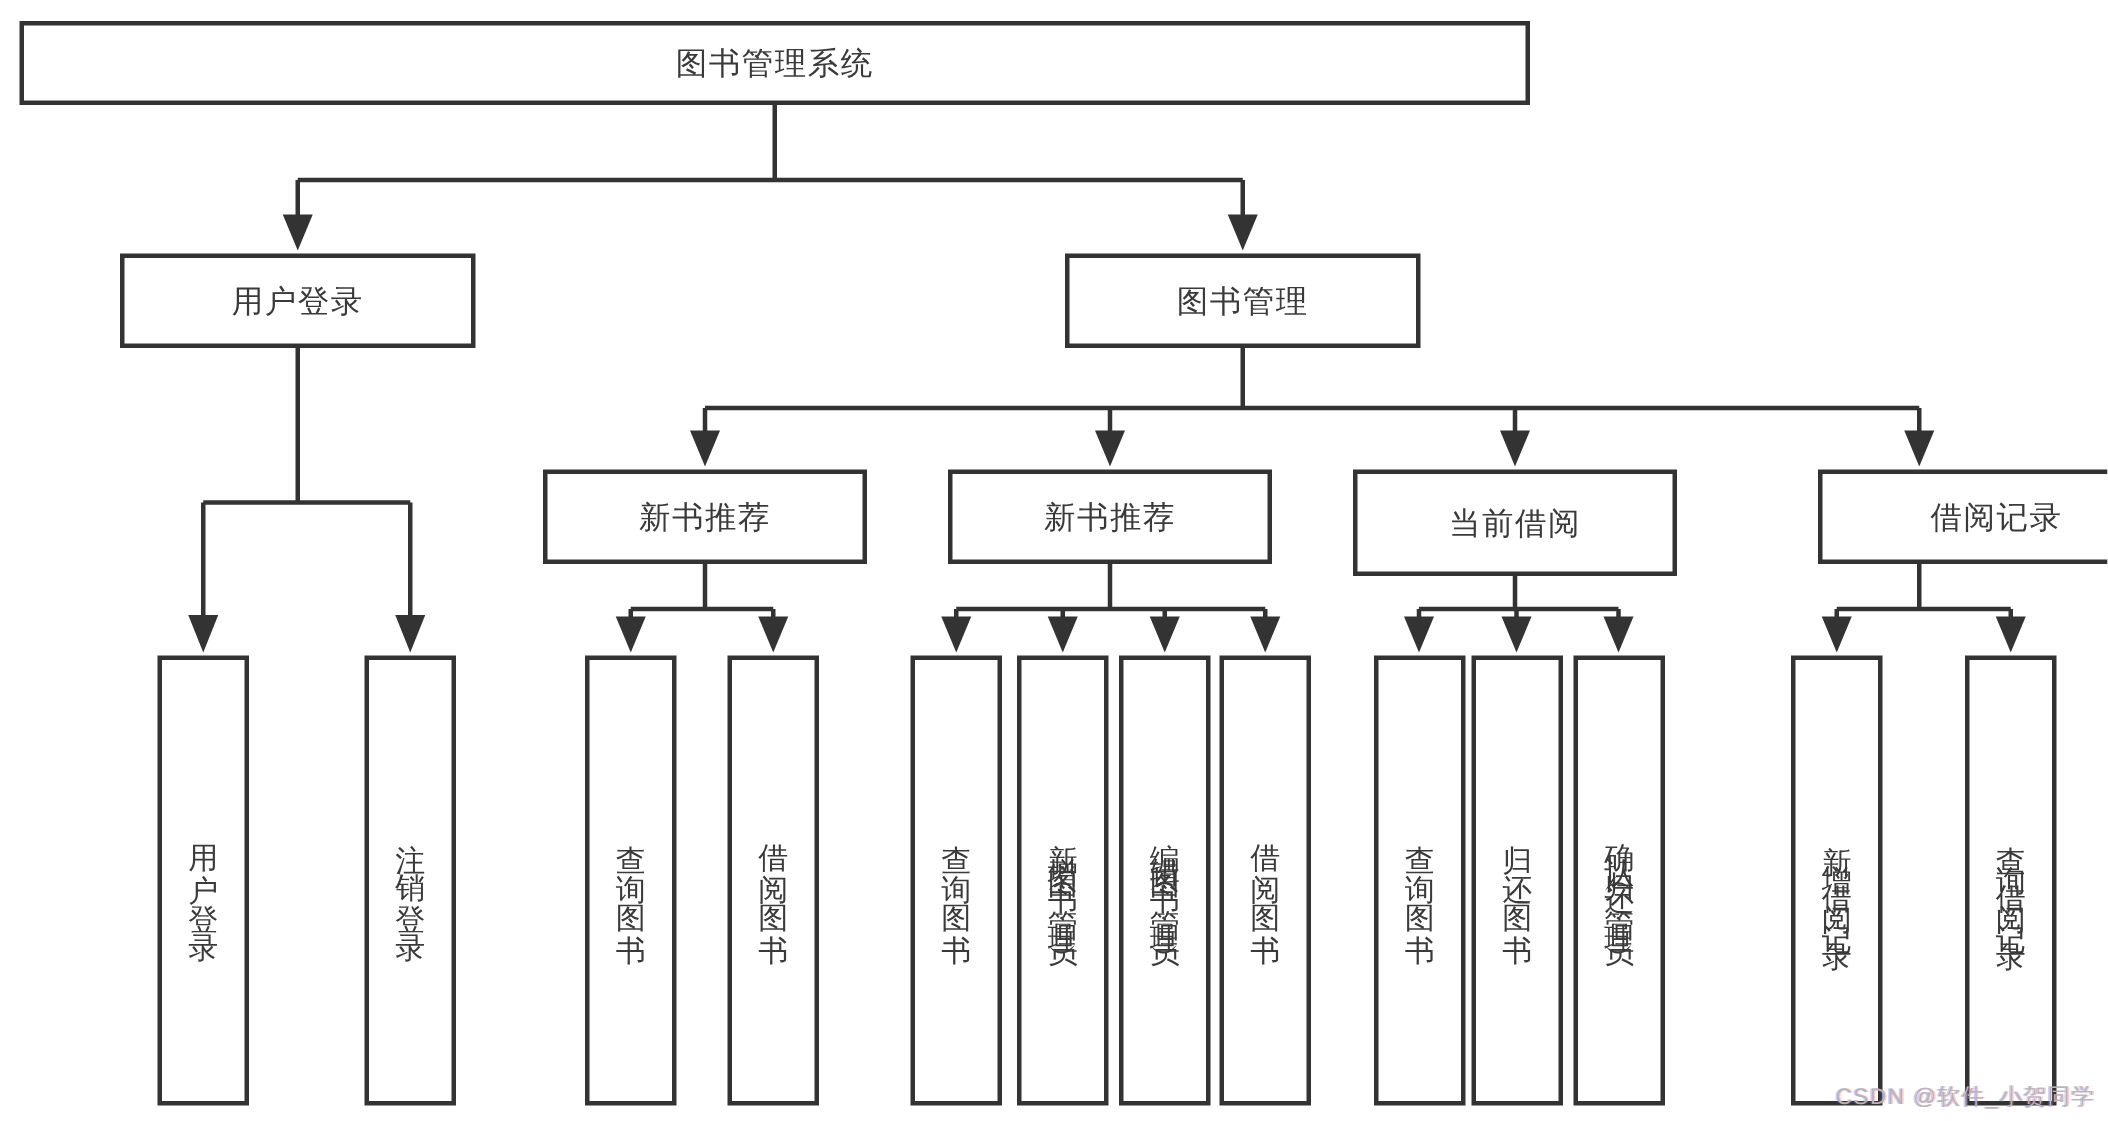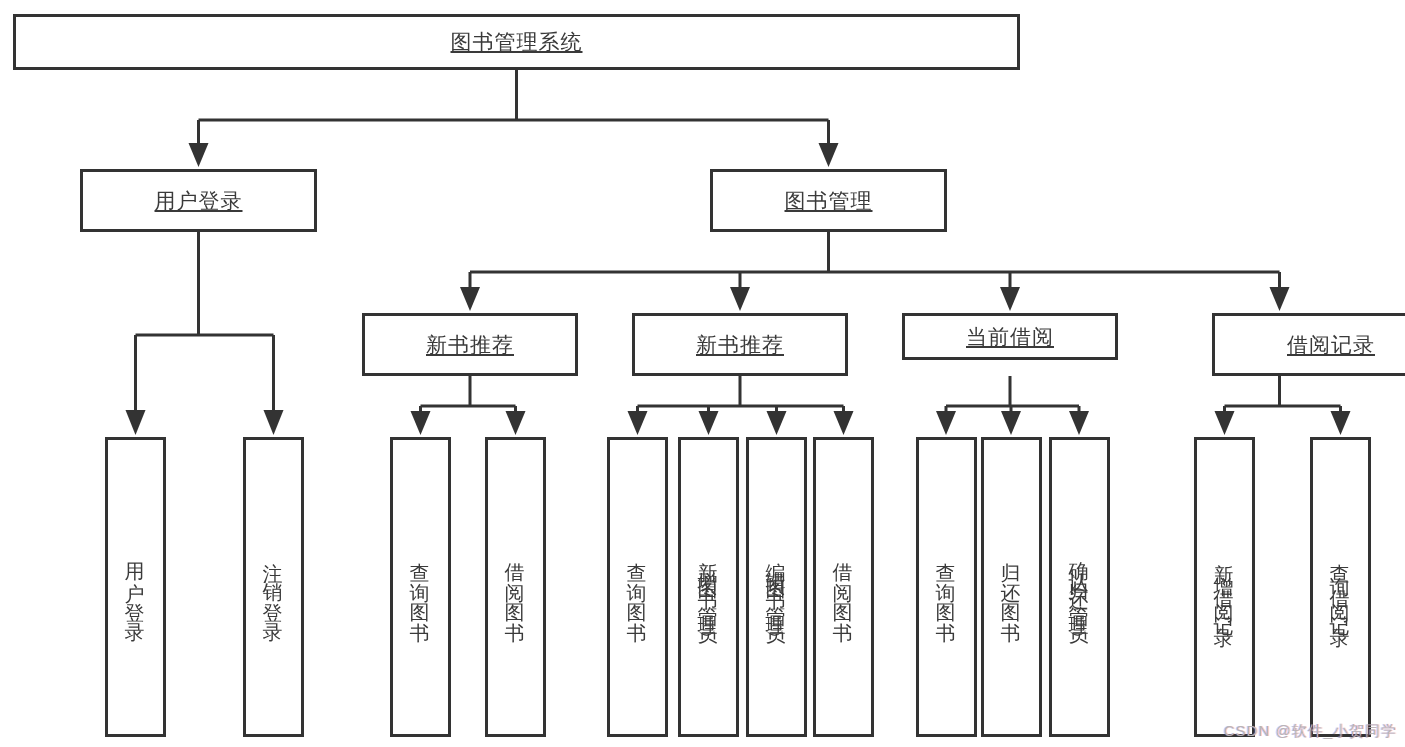--- a/index.html
+++ b/index.html
@@ -21,39 +21,39 @@
   #connectors path{stroke:var(--line-color);stroke-width:3;fill:none;}
   #connectors polygon{fill:var(--line-color);stroke:none;}
 
   .node{
     position:absolute;
     background:#ffffff;
     border:3px solid var(--line-color);
     display:flex;align-items:center;justify-content:center;
     color:var(--text-color);
   }
-  .node-h{font-size:21px;letter-spacing:1px;text-decoration:underline;}
+  .node-h{font-size:21px;letter-spacing:1px;}
   .leaf{position:absolute;background:#ffffff;border:3px solid var(--line-color);}
   .leaf-label{
     position:absolute;left:50%;top:50%;
     transform:translate(-50%,-50%);
     writing-mode:vertical-rl;
     text-orientation:mixed;
     white-space:nowrap;
     font-size:20px;
     color:var(--text-color);
   }
 
   
   #root           {left:13px;  top:14px;  width:1007px; height:56px;}
   #user-login     {left:80px;  top:169px; width:237px;  height:63px;}
   #book-mgmt      {left:710px; top:169px; width:237px;  height:63px;}
   #new-books      {left:362px; top:313px; width:216px;  height:63px;}
   #book-borrow    {left:632px; top:313px; width:216px;  height:63px;}
-  #current-borrow {left:902px; top:313px; width:216px;  height:47px;}
+  #current-borrow {left:902px; top:313px; width:216px;  height:71px;}
   #borrow-records {left:1172px;top:313px; width:238px;  height:63px;margin-left:40px;}
 
   
   .leaf{top:437px;height:300px;width:61px;}
   #leaf-user-login    {left:105px;}
   #leaf-logout        {left:243px;}
   #leaf-nb-query      {left:390px;}
   #leaf-nb-borrow     {left:485px;}
   #leaf-bb-query      {left:607px;}
   #leaf-bb-add        {left:678px;}

